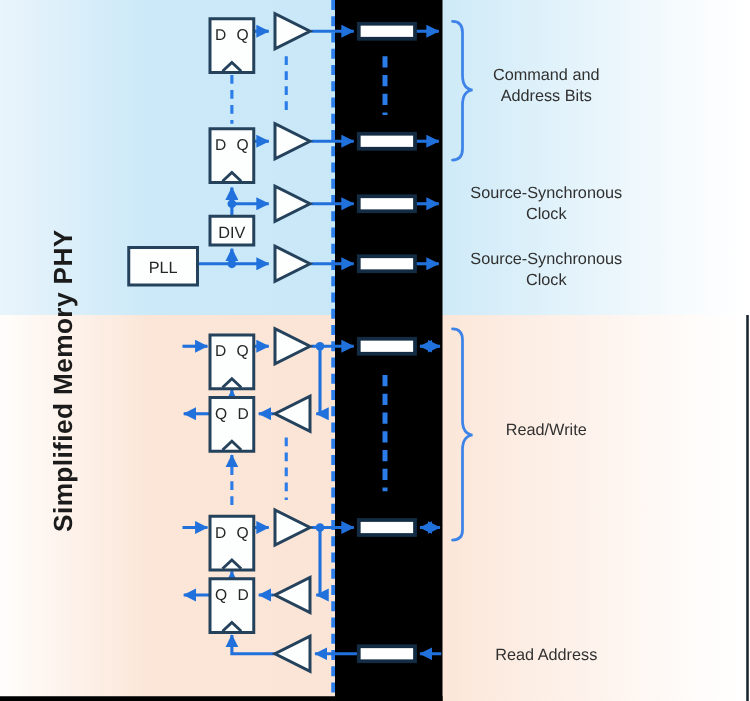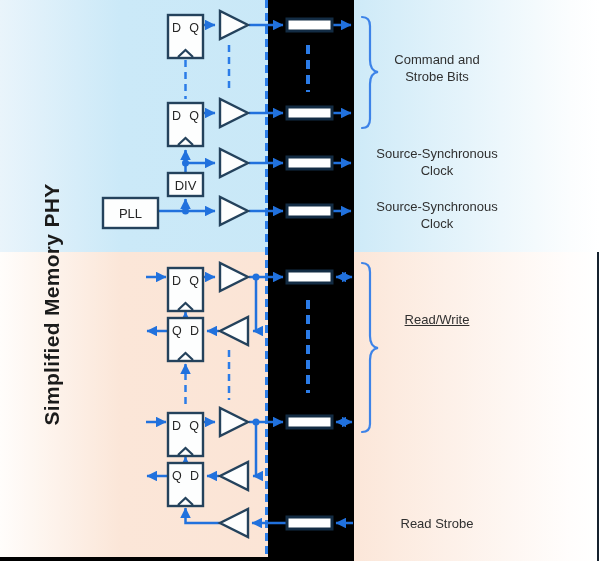--- a/index.html
+++ b/index.html
@@ -25,21 +25,21 @@
     transform:rotate(-90deg);
     text-align:center;font-size:21px;font-weight:bold;color:#1b1b1b;letter-spacing:.3px;
   }
   .flabel{
     position:absolute;left:357px;width:160px;text-align:center;
     font-size:13px;line-height:17px;color:#303030;
   }
   .lbl-ca{top:51px;}
   .lbl-ssc1{top:145px;}
   .lbl-ssc2{top:198px;}
-  .lbl-rw{top:311px;text-decoration:underline;}
+  .lbl-rw{top:335px;}
   .lbl-rs{top:515px;}
   svg .box{fill:#fdfefe;stroke:#24425c;stroke-width:2.4;}
   svg .chan{fill:#ffffff;stroke:#132c44;stroke-width:3;}
   svg .wire{stroke:#2171dd;stroke-width:2.5;fill:none;}
   svg .dash{stroke:#2b7ce8;stroke-width:2.5;fill:none;stroke-dasharray:7 5;}
   svg .bdash{stroke:#2b7ce8;stroke-width:4;fill:none;stroke-dasharray:9 6;}
   svg .edge{stroke:#2d7ee8;stroke-width:3;fill:none;stroke-dasharray:8 5;}
   svg .notch{fill:none;stroke:#24425c;stroke-width:2.2;}
   svg .dot{fill:#2171dd;stroke:none;}
   svg .brace{fill:none;stroke:#3d83e8;stroke-width:2.2;stroke-linecap:round;}
@@ -182,26 +182,26 @@
   <rect class="chan" x="287" y="271" width="45" height="12"></rect>
   <rect class="chan" x="287" y="416" width="45" height="12"></rect>
   <rect class="chan" x="287" y="517" width="45" height="12"></rect>
 
   <path class="brace" d="M362,17 Q370,17 370,26 L370,60 Q370,71 378,72 Q370,73 370,84 L370,119 Q370,128 362,128"></path>
   <path class="brace" d="M362,263 Q370,263 370,272 L370,336 Q370,347 378,348 Q370,349 370,360 L370,424 Q370,432 362,432"></path>
 </svg>
 
 <div class="flabel lbl-ca">
   <div>Command and</div>
-  <div>Strobe Bits</div>
+  <div>Address Bits</div>
 </div>
 <div class="flabel lbl-ssc1">
   <div>Source-Synchronous</div>
   <div>Clock</div>
 </div>
 <div class="flabel lbl-ssc2">
   <div>Source-Synchronous</div>
   <div>Clock</div>
 </div>
 <div class="flabel lbl-rw">
   <div>Read/Write</div>
 </div>
-<div class="flabel lbl-rs">Read Strobe</div>
+<div class="flabel lbl-rs">Read Address</div>
 
 </body></html>

